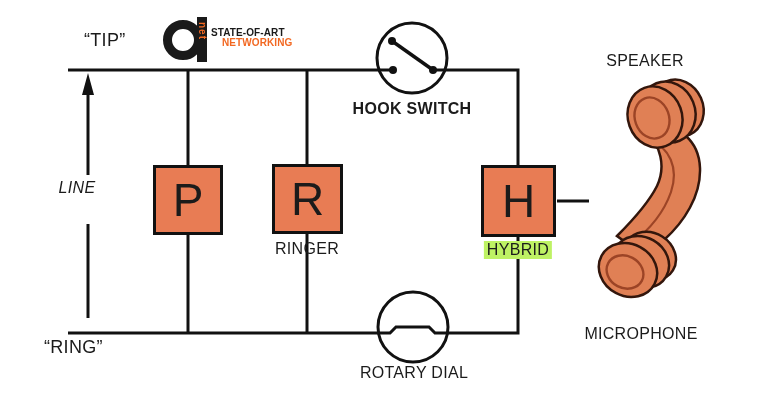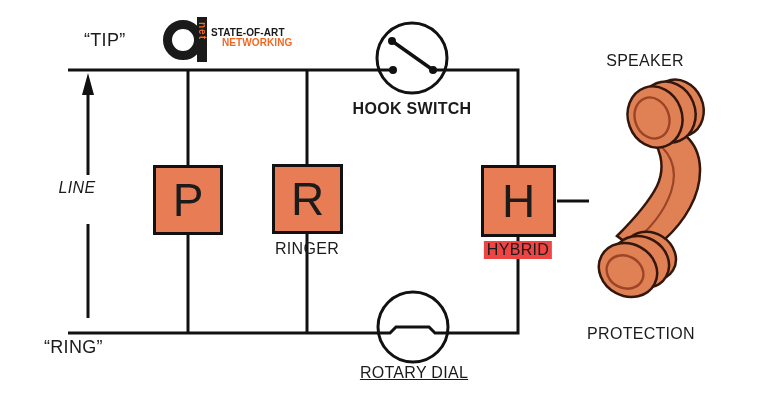--- a/index.html
+++ b/index.html
@@ -32,21 +32,21 @@
     font-size:46px; color:var(--text,#1b1b1b); line-height:1;
   }
 
   
   .lbl {
     position:absolute; color:var(--text,#1b1b1b);
     font-size:16px; letter-spacing:.3px; white-space:nowrap;
   }
   .lbl.center { transform:translateX(-50%); }
   .lbl.quoted { font-size:18px; }
-  .lbl.masked { background:#ef4444; padding:0 3px; }
+  .lbl.masked { background:#bef264; padding:0 3px; }
   .lbl.lv { font-style:italic; text-align:center; line-height:18px; }
 
   
   .logo { position:absolute; left:160px; top:16px; width:130px; height:50px; }
   .logo-ring {
     position:absolute; left:3px; top:4px; width:40px; height:40px;
     box-sizing:border-box; border:9px solid #1a1a1a; border-radius:50%;
   }
   .logo-bar { position:absolute; left:37px; top:1px; width:10px; height:45px; background:#1a1a1a; }
   .logo-net {
@@ -128,24 +128,24 @@
 
   <div class="lbl quoted" style="left:84px; top:30px;">“TIP”</div>
   <div class="lbl quoted" style="left:44px; top:337px;">“RING”</div>
   <div class="lbl lv center" style="left:77px; top:179px;">
     <div>LINE</div>
   </div>
 
   <div class="lbl center" style="left:307px; top:240px;text-align:center;">RINGER</div>
   <div class="lbl center masked" style="left:518px; top:241px;">HYBRID</div>
   <div class="lbl center" style="left:412px; top:100px;font-weight:bold;">HOOK SWITCH</div>
-  <div class="lbl center" style="left:414px; top:364px;text-decoration:underline;">ROTARY DIAL</div>
+  <div class="lbl center" style="left:414px; top:364px;">ROTARY DIAL</div>
 
   <div class="lbl center" style="left:645px; top:52px;">SPEAKER</div>
-  <div class="lbl center" style="left:641px; top:325px;">PROTECTION</div>
+  <div class="lbl center" style="left:641px; top:325px;">MICROPHONE</div>
 
   <div class="logo">
     <div class="logo-ring"></div>
     <div class="logo-bar"></div>
     <div class="logo-net">net</div>
     <div class="logo-tag1">STATE-OF-ART</div>
     <div class="logo-tag2">NETWORKING</div>
   </div>
 
 </div>

